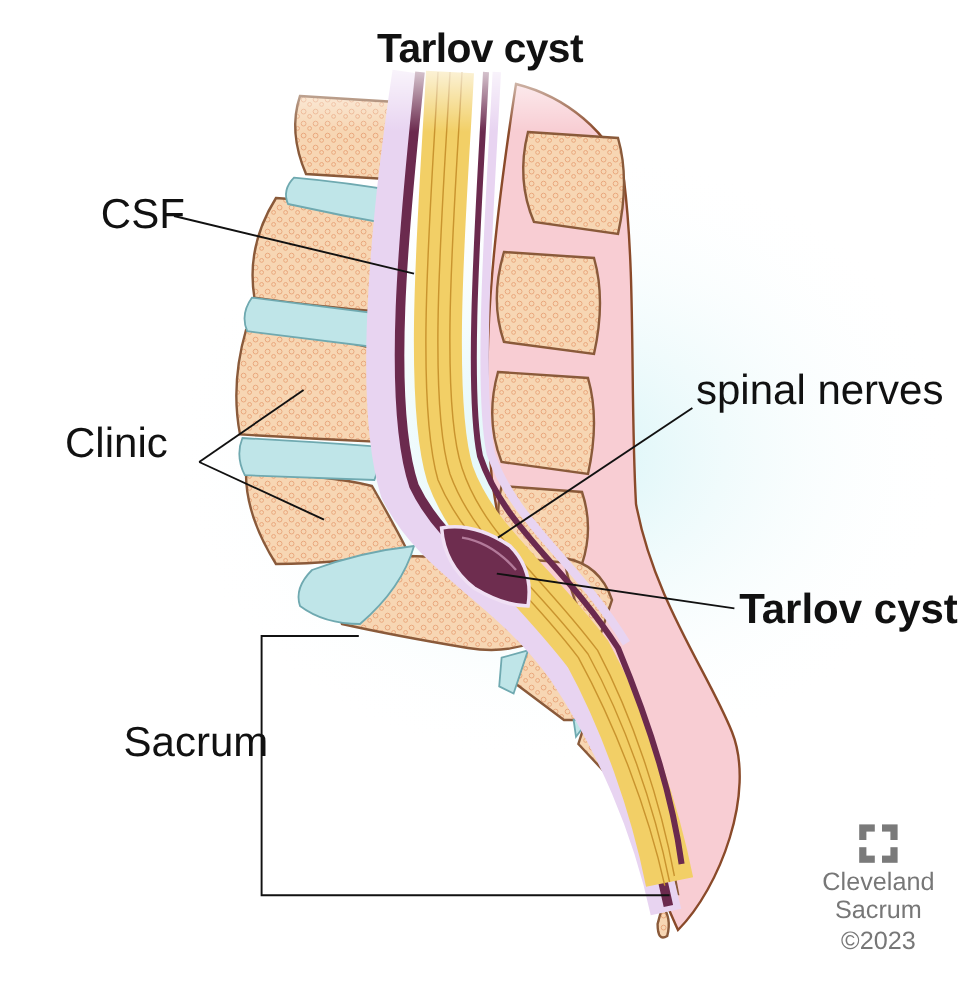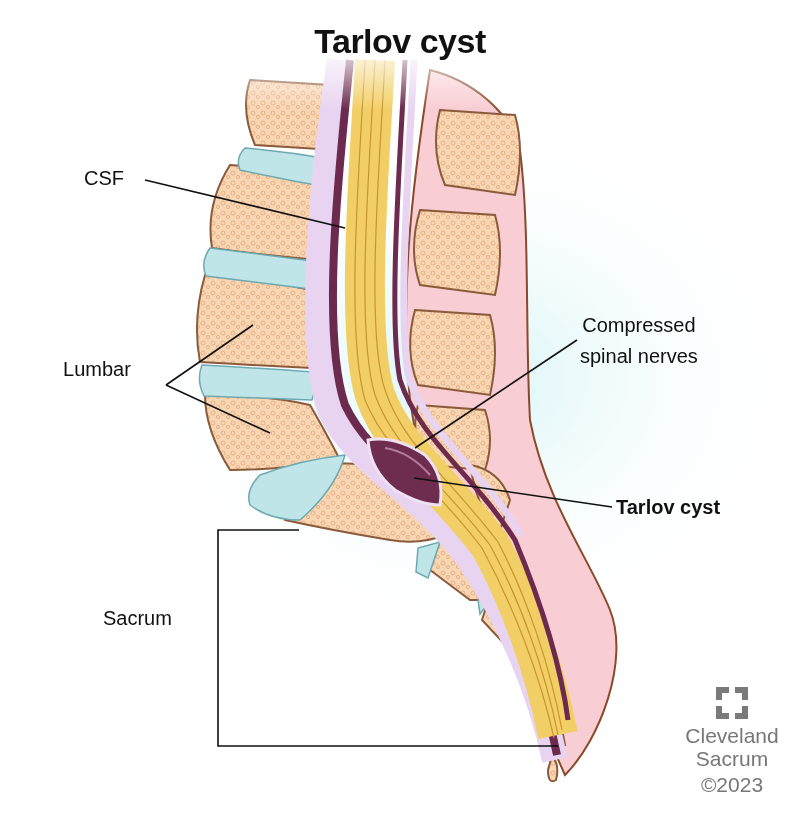--- a/index.html
+++ b/index.html
@@ -1,20 +1,20 @@
 <!DOCTYPE html>
 <html><head>
 <meta charset="utf-8">
 <style>
   html, body { margin: 0; padding: 0; background: #ffffff; }
   body { width: 800px; height: 818px; position: relative; overflow: hidden;
          font-family: "Liberation Sans", sans-serif; color: #111; }
   #stage { position: absolute; left: 0; top: 0; width: 800px; height: 818px; }
   .label { position: absolute; font-family: "Liberation Sans", sans-serif;
-           font-size: 20px; line-height: 31px; color: #111; white-space: nowrap; }
+           font-size: 35px; line-height: 31px; color: #111; white-space: nowrap; }
   .bold { font-weight: bold; }
   #title { position: absolute; top: 22px; left: 0; width: 800px; text-align: center;
            font-size: 34px; font-weight: bold; letter-spacing: -0.5px; }
   #logo { position: absolute; left: 672px; top: 686px; width: 120px; text-align: center;
           color: #777; }
   #logo .name { font-size: 21px; font-weight: normal; line-height: 23px; }
   #logo .copy { font-size: 21px; line-height: 26px; margin-top: 2px; }
 </style>
 </head>
 <body>
@@ -99,25 +99,24 @@
       <polyline points="299,530 218,530 218,746 558,746"></polyline>
     </g>
   </svg>
 </div>
 
 <div id="title">Tarlov cyst</div>
 
 <div class="label" style="left:84px; top:163px;">CSF</div>
 
 <div class="label" style="left:32px; top:354px; text-align:center; width:130px;">
-  <div>Lumbar</div>
+  <div>Clinic</div>
 </div>
 
 <div class="label" style="left:580px; top:310px; text-align:center;">
-  <div>Compressed</div>
   <div>spinal nerves</div>
 </div>
 
 <div class="label bold" style="left:616px; top:492px;">Tarlov cyst</div>
 
 <div class="label" style="left:103px; top:603px;">Sacrum</div>
 
 <div id="logo">
   <svg width="34" height="34" viewBox="0 0 34 34" style="display:block;margin:0 auto 4px;">
     <rect x="1" y="1" width="13" height="13" fill="#7a7a7a"></rect>

